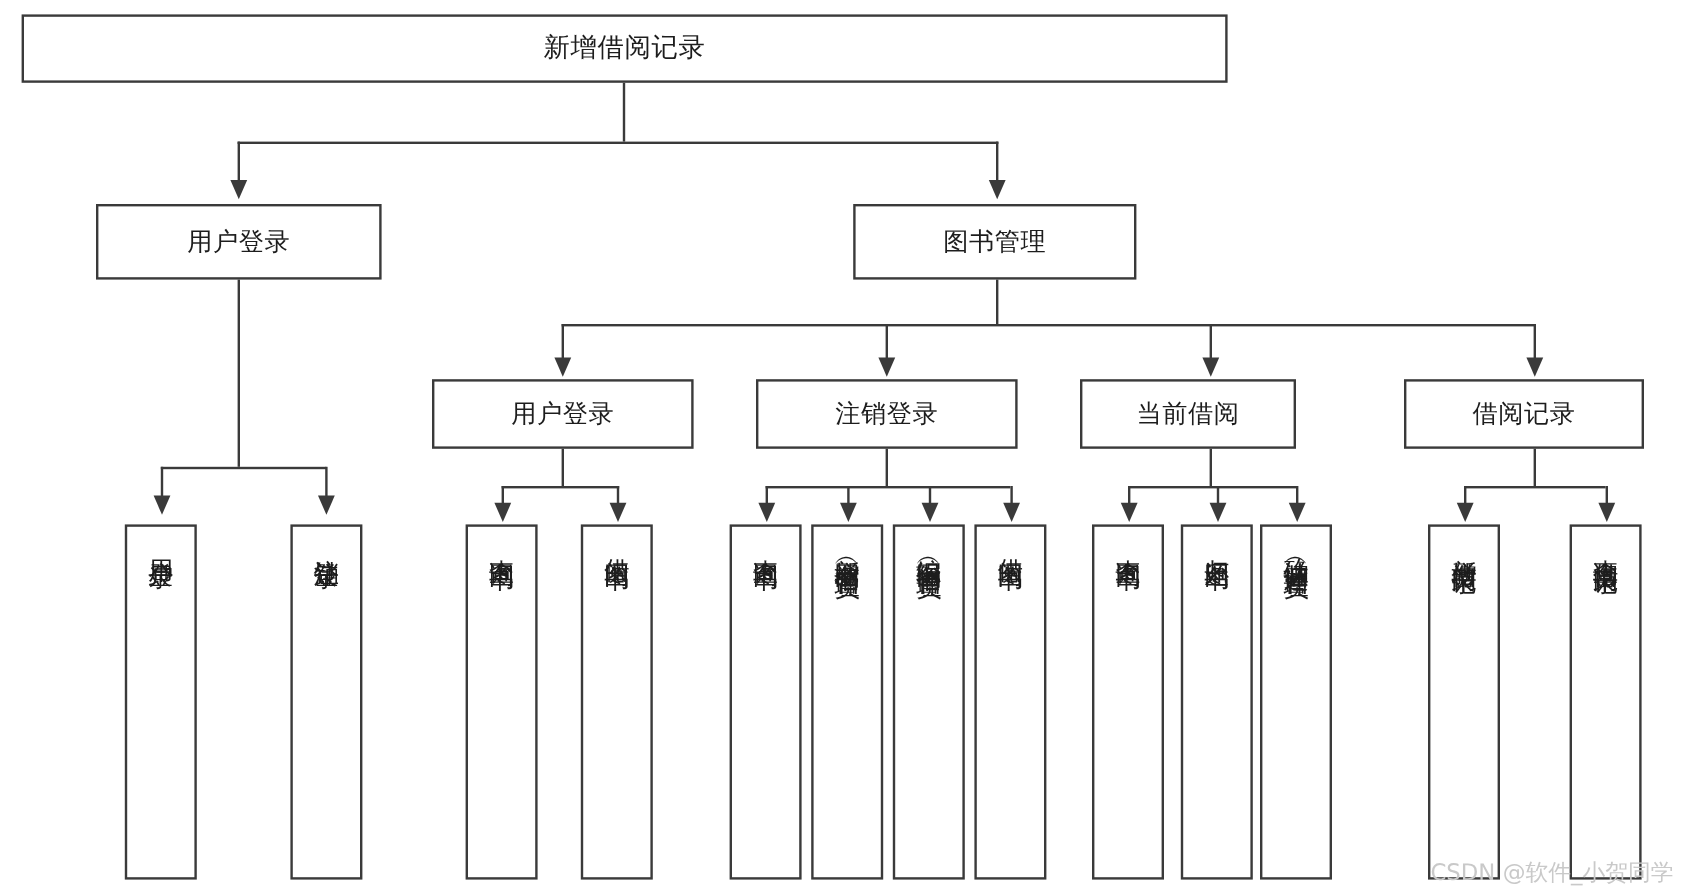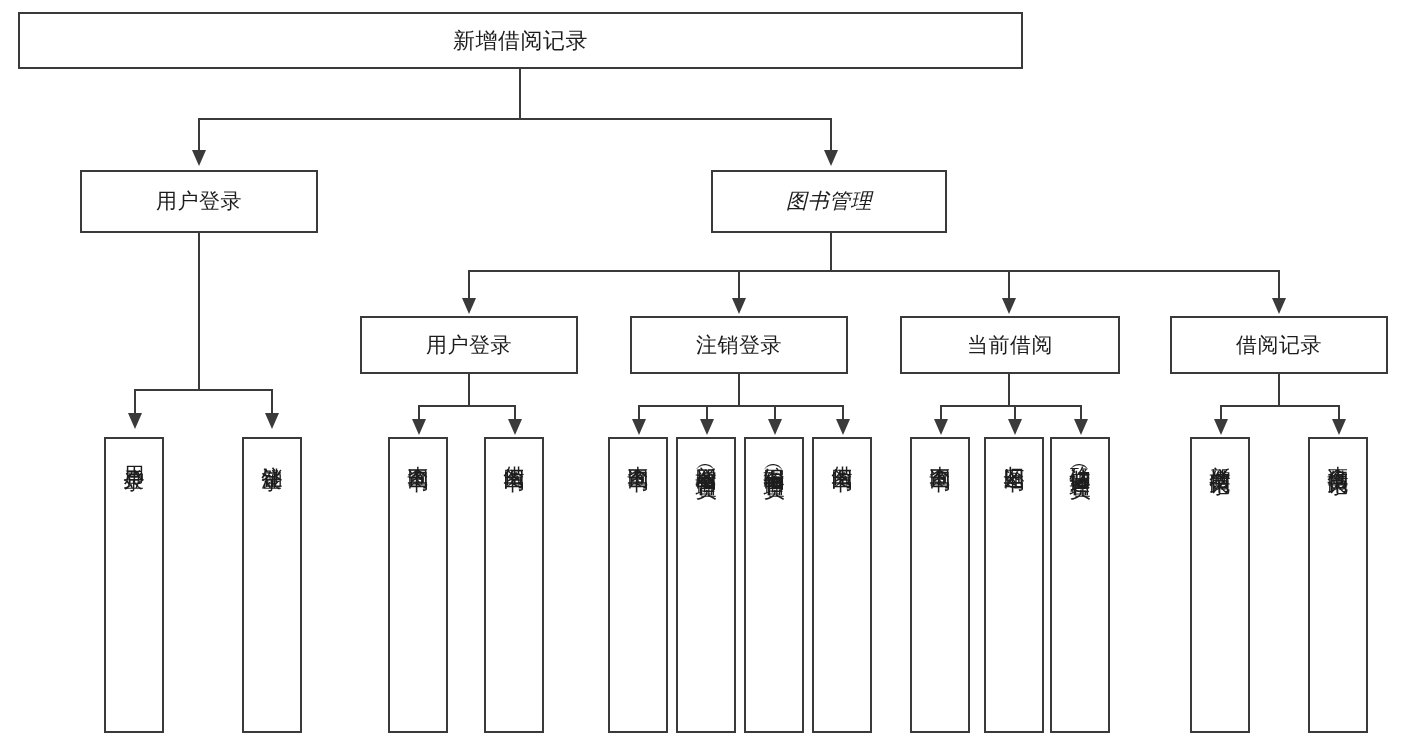--- a/index.html
+++ b/index.html
@@ -97,21 +97,21 @@
   <div class="ln h" style="left:198px; top:118px; width:634px;"></div>
 
   <div class="ln v" style="left:198px; top:118px; height:34px;"></div>
   <div class="arrow" style="left:192px; top:150px;"></div>
   <div class="ln v" style="left:830px; top:118px; height:34px;"></div>
   <div class="arrow" style="left:824px; top:150px;"></div>
 
   <div class="node horiz" style="left:80px; top:170px; width:238px; height:63px;">
     <span class="label">用户登录</span>
   </div>
-  <div class="node horiz" style="left:711px; top:170px; width:236px; height:63px;font-style:italic;">
+  <div class="node horiz" style="left:711px; top:170px; width:236px; height:63px;">
     <span class="label">图书管理</span>
   </div>
 
   <div class="ln v" style="left:198px; top:233px; height:156px;"></div>
   <div class="ln h" style="left:134px; top:389px; width:138px;"></div>
   <div class="ln v" style="left:134px; top:389px; height:26px;"></div>
   <div class="arrow" style="left:128px; top:413px;"></div>
   <div class="ln v" style="left:271px; top:389px; height:26px;"></div>
   <div class="arrow" style="left:265px; top:413px;"></div>
 
@@ -125,24 +125,24 @@
   <div class="arrow" style="left:1002px; top:298px;"></div>
   <div class="ln v" style="left:1278px; top:270px; height:30px;"></div>
   <div class="arrow" style="left:1272px; top:298px;"></div>
 
   <div class="node horiz" style="left:360px; top:316px; width:218px; height:58px;">
     <span class="label">用户登录</span>
   </div>
   <div class="node horiz" style="left:630px; top:316px; width:218px; height:58px;">
     <span class="label">注销登录</span>
   </div>
-  <div class="node horiz" style="left:900px; top:316px; width:220px; height:58px;">
+  <div class="node horiz" style="left:900px; top:316px; width:180px; height:58px;">
     <span class="label">当前借阅</span>
   </div>
-  <div class="node horiz" style="left:1170px; top:316px; width:218px; height:58px;">
+  <div class="node horiz" style="left:1170px; top:316px; width:200px; height:58px;">
     <span class="label">借阅记录</span>
   </div>
 
   <div class="ln v" style="left:468px; top:374px; height:31px;"></div>
   <div class="ln h" style="left:418px; top:405px; width:98px;"></div>
   <div class="ln v" style="left:418px; top:405px; height:16px;"></div>
   <div class="arrow" style="left:412px; top:419px;"></div>
   <div class="ln v" style="left:514px; top:405px; height:16px;"></div>
   <div class="arrow" style="left:508px; top:419px;"></div>
 
@@ -206,14 +206,15 @@
   <div class="node vert" style="left:1050px; top:437px; width:60px; height:296px;">
     <span class="label">确认归还（管理员）</span>
   </div>
   <div class="node vert" style="left:1190px; top:437px; width:60px; height:296px;">
     <span class="label">新增借阅记录</span>
   </div>
   <div class="node vert" style="left:1308px; top:437px; width:60px; height:296px;">
     <span class="label">查询借阅记录</span>
   </div>
 
+  <div id="watermark" style="left:1192px; top:714px;">CSDN @软件_小贺同学</div>
 
 </div>
 
 </body></html>

